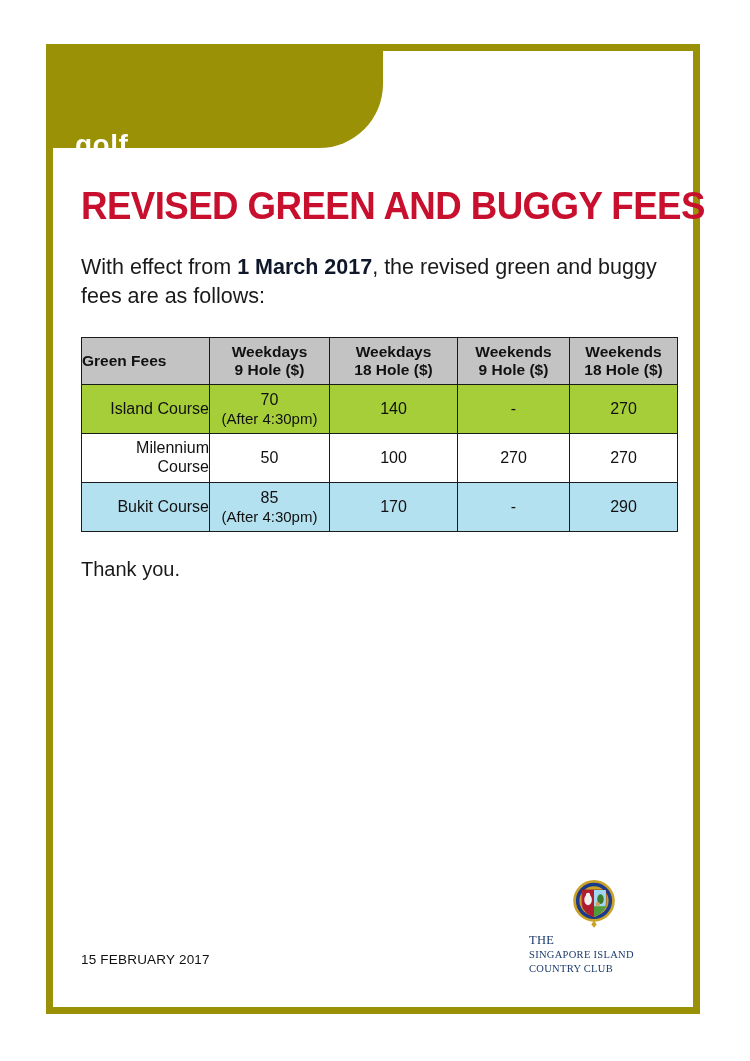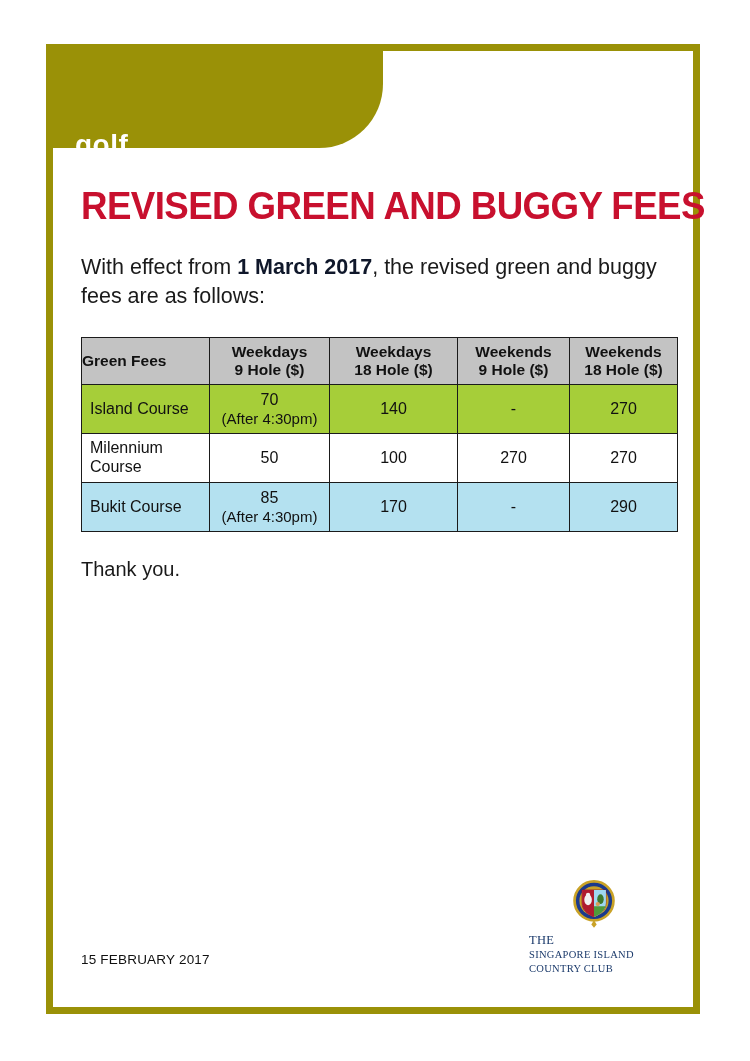--- a/index.html
+++ b/index.html
@@ -123,21 +123,21 @@
   col.c2 { width: 128px; }
   col.c3 { width: 112px; }
   col.c4 { width: 108px; }
 
   table.fees tbody td {
     height: 48px;
     text-align: center;
     font-size: 16px;
   }
   table.fees tbody td.name {
-    text-align: left;
+    text-align: right;
     padding-left: 8px;
     font-size: 16px;
     line-height: 1.18;
   }
   td.stacked {
     line-height: 1.18;
     padding: 2px 2px;
   }
   td.stacked .sub {
     display: block;

